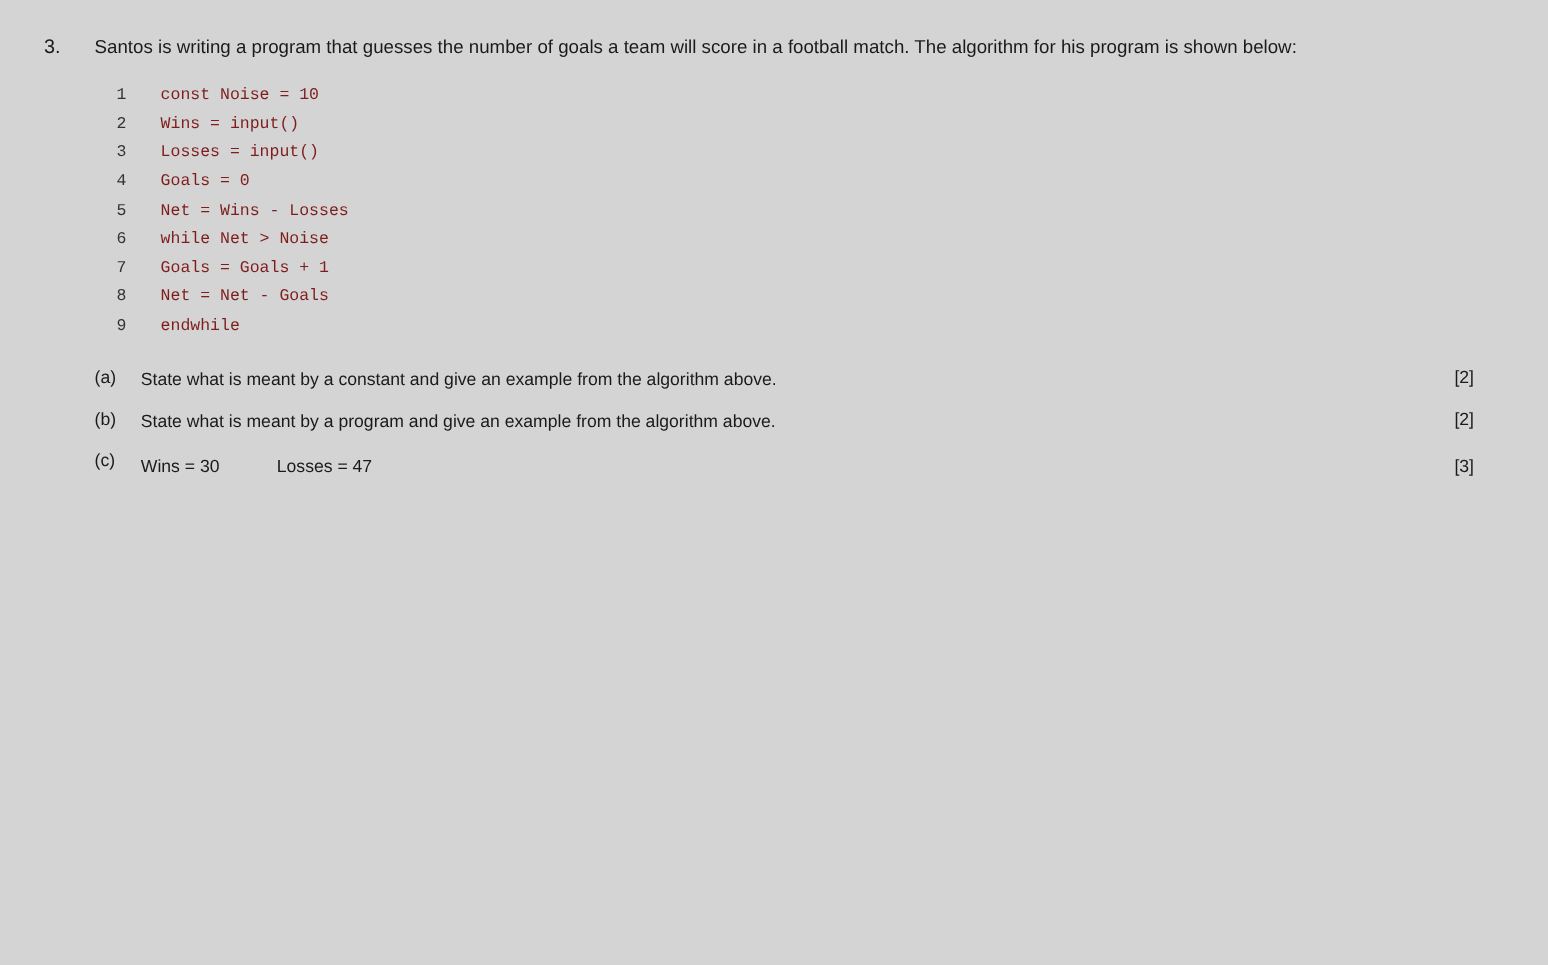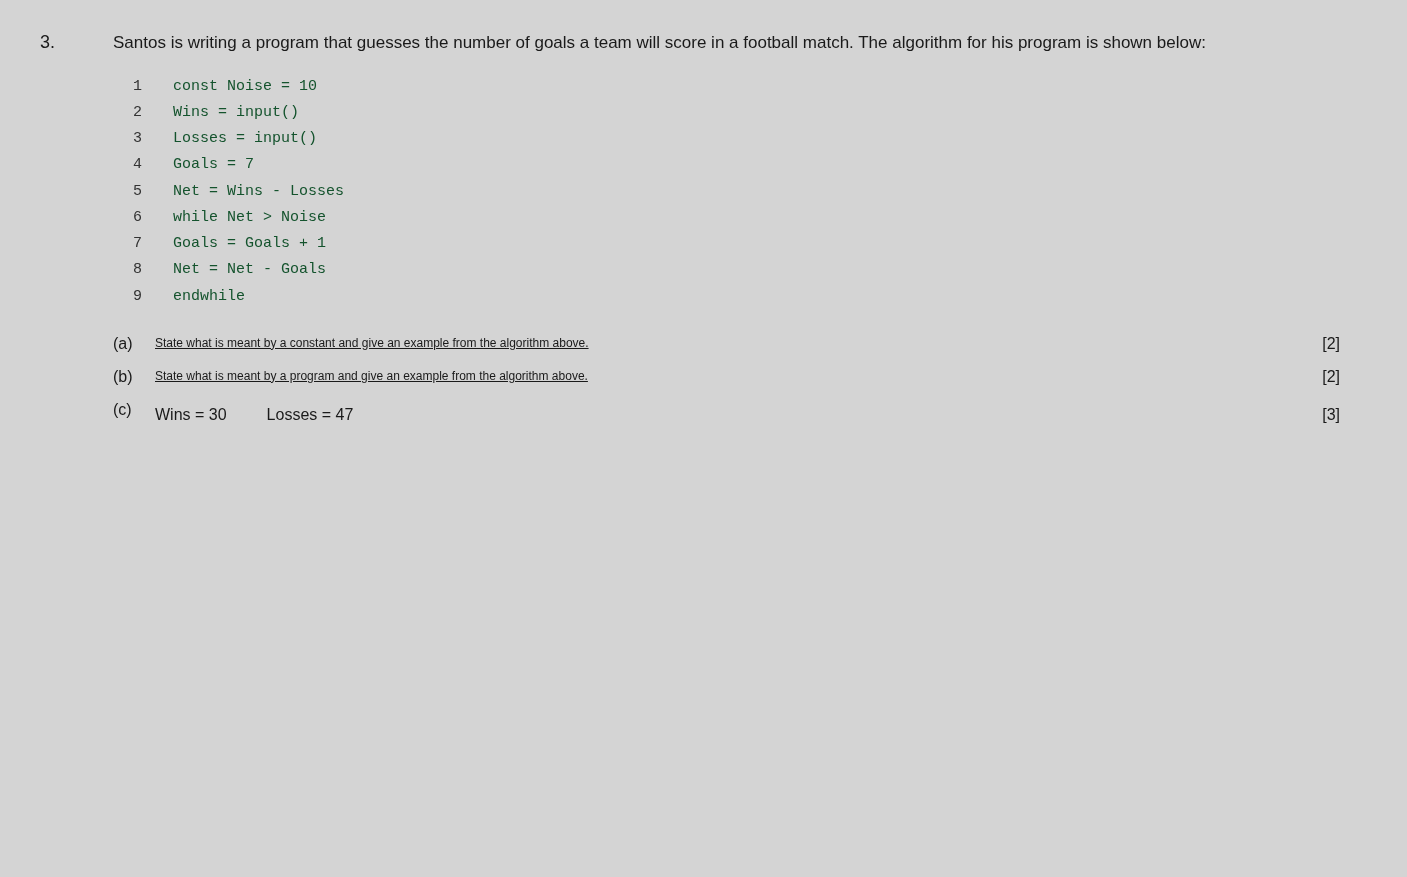--- a/index.html
+++ b/index.html
@@ -25,21 +25,20 @@
 
     .question-number {
       font-size: 18px;
       font-weight: normal;
       min-width: 30px;
       padding-top: 2px;
     }
 
     .question-content {
       flex: 1;
-      margin-left: 27px;
     }
 
     .question-text {
       font-size: 17px;
       line-height: 1.5;
       margin-bottom: 18px;
     }
 
     .code-block {
       font-family: 'Courier New', Courier, monospace;
@@ -54,21 +53,21 @@
       gap: 0;
     }
 
     .line-num {
       min-width: 40px;
       color: #333;
       user-select: none;
     }
 
     .line-code {
-      color: #14532d;
+      color: #7f1d1d;
     }
 
     .sub-questions {
       display: flex;
       flex-direction: column;
       gap: 14px;
     }
 
     .sub-question {
       display: flex;
@@ -76,43 +75,42 @@
       align-items: flex-start;
     }
 
     .sub-label {
       font-size: 16px;
       min-width: 32px;
       padding-top: 1px;
     }
 
     .sub-text {
-      font-size: 12px;
+      font-size: 16px;
       line-height: 1.5;
       flex: 1;
-      text-decoration: underline;
     }
 
     .marks {
       font-size: 16px;
       min-width: 40px;
       text-align: right;
       padding-top: 1px;
     }
 
     .sub-question-row {
       display: flex;
       width: 100%;
       justify-content: space-between;
       align-items: flex-start;
     }
 
     .inputs-row {
       display: flex;
-      gap: 40px;
+      gap: 52px;
       margin-top: 6px;
       font-size: 16px;
       padding-left: 0px;
     }
 
     .marks-right {
       font-size: 16px;
       align-self: flex-end;
       padding-bottom: 0;
     }
@@ -138,21 +136,21 @@
         <div class="code-line">
           <span class="line-num">2</span>
           <span class="line-code">Wins = input()</span>
         </div>
         <div class="code-line">
           <span class="line-num">3</span>
           <span class="line-code">Losses = input()</span>
         </div>
         <div class="code-line">
           <span class="line-num">4</span>
-          <span class="line-code">Goals = 7</span>
+          <span class="line-code">Goals = 0</span>
         </div>
         <div class="code-line">
           <span class="line-num">5</span>
           <span class="line-code">Net = Wins - Losses</span>
         </div>
         <div class="code-line">
           <span class="line-num">6</span>
           <span class="line-code">while Net &gt; Noise</span>
         </div>
         <div class="code-line">

